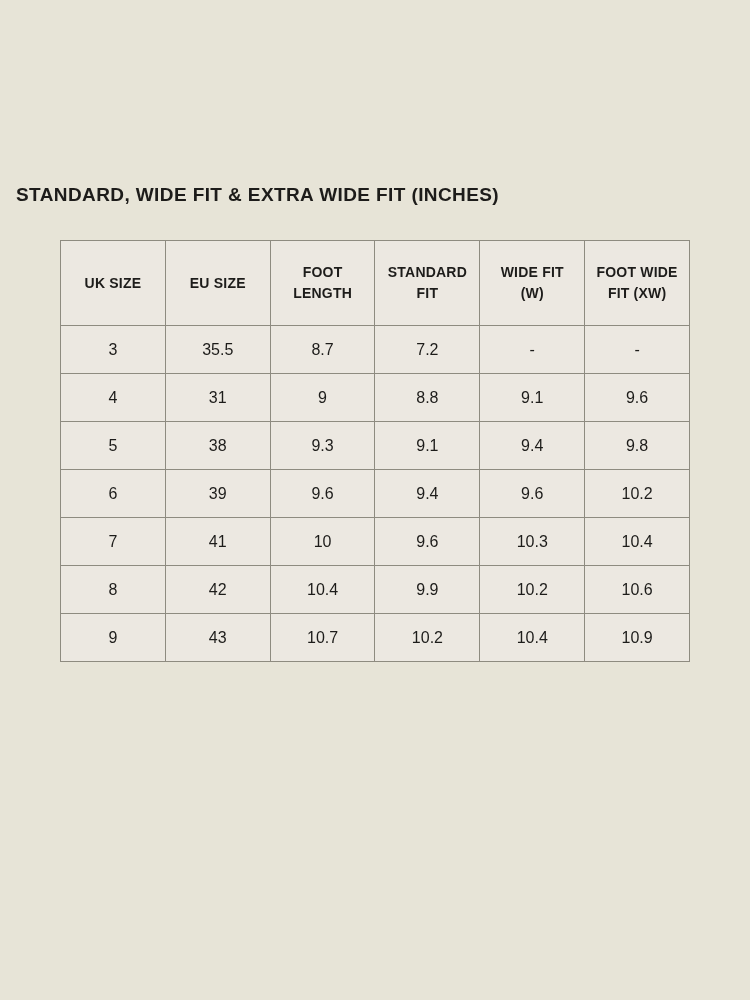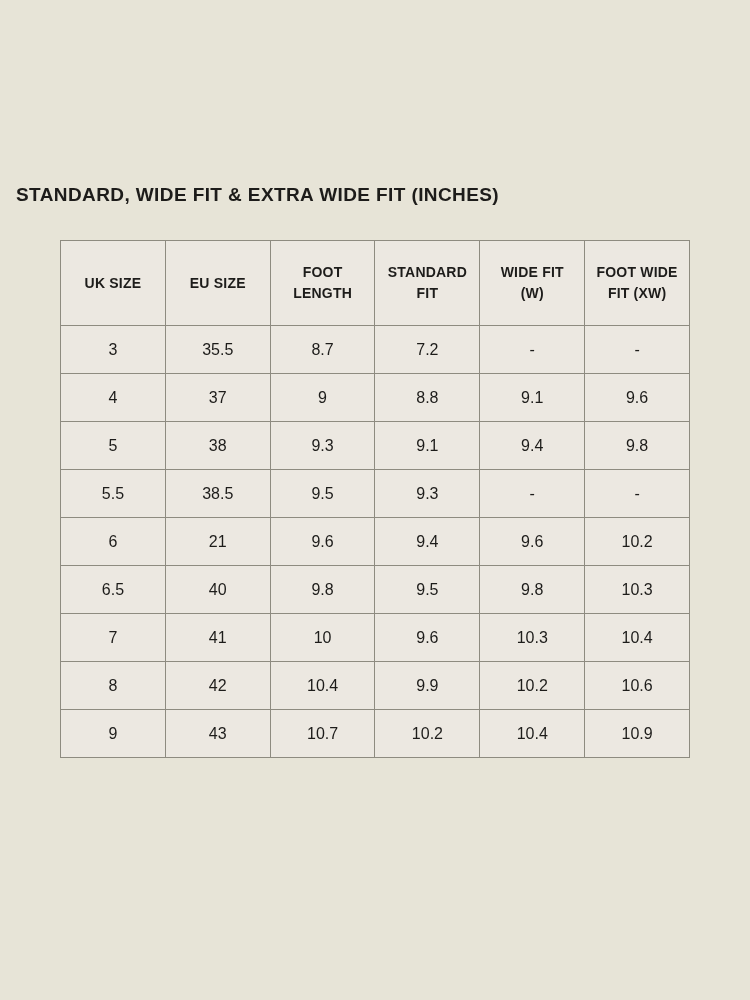--- a/index.html
+++ b/index.html
@@ -77,57 +77,41 @@
         <tr>
           <td>3</td>
           <td>35.5</td>
           <td>8.7</td>
           <td>7.2</td>
           <td>-</td>
           <td>-</td>
         </tr>
         <tr>
           <td>4</td>
-          <td>37</td>
+          <td>31</td>
           <td>9</td>
           <td>8.8</td>
           <td>9.1</td>
           <td>9.6</td>
         </tr>
         <tr>
           <td>5</td>
           <td>38</td>
           <td>9.3</td>
           <td>9.1</td>
           <td>9.4</td>
           <td>9.8</td>
         </tr>
         <tr>
-          <td>5.5</td>
-          <td>38.5</td>
-          <td>9.5</td>
-          <td>9.3</td>
-          <td>-</td>
-          <td>-</td>
-        </tr>
-        <tr>
           <td>6</td>
-          <td>21</td>
+          <td>39</td>
           <td>9.6</td>
           <td>9.4</td>
           <td>9.6</td>
           <td>10.2</td>
-        </tr>
-        <tr>
-          <td>6.5</td>
-          <td>40</td>
-          <td>9.8</td>
-          <td>9.5</td>
-          <td>9.8</td>
-          <td>10.3</td>
         </tr>
         <tr>
           <td>7</td>
           <td>41</td>
           <td>10</td>
           <td>9.6</td>
           <td>10.3</td>
           <td>10.4</td>
         </tr>
         <tr>

